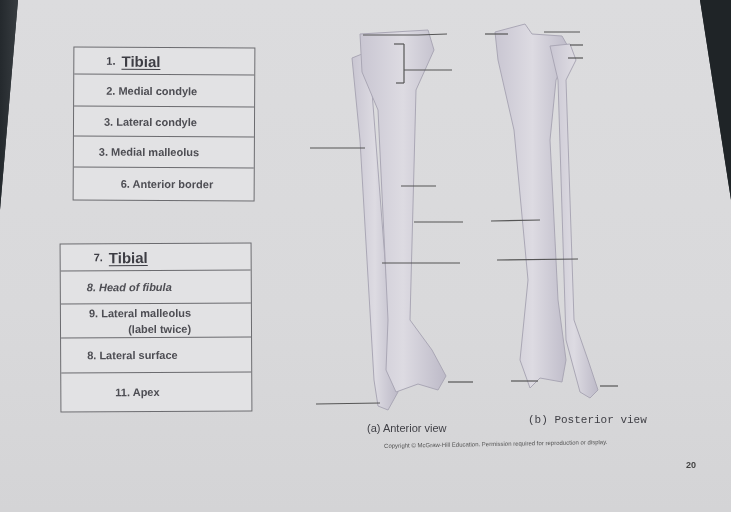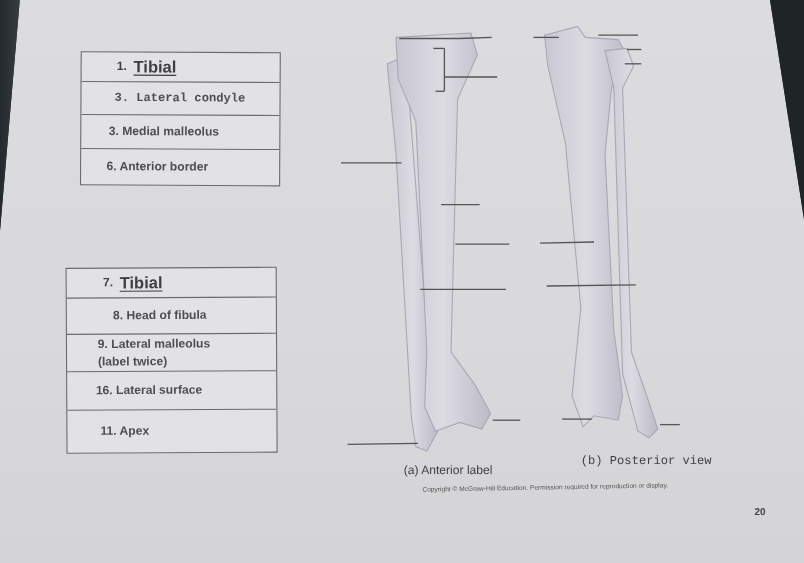--- a/index.html
+++ b/index.html
@@ -19,21 +19,21 @@
     background:#1f2427; clip-path:polygon(0 0,31px 0,31px 200px); }
 
   .label-table {
     position:absolute; border:1.2px solid #6b6b6f; background:#e2e2e4;
   }
   .label-table .row {
     border-bottom:1.2px solid #6b6b6f; box-sizing:border-box;
     display:flex; align-items:center; color:#4d4d53;
     font-weight:bold; font-size:11px;
   }
-  .label-table .row:last-child { border-bottom:none; }
+  .label-table .row:last-child { border-bottom:none;margin-left:24px; }
   .row.head { font-size:15px; color:#3d3d44; }
   .row.head .num { font-size:11px; margin-right:6px; }
   .row.head .title { text-decoration:underline; text-underline-offset:2px; }
   .row .txt { white-space:pre-line; line-height:16px; }
 
   #tibia-table { left:73px; top:47px; width:180px; transform:rotate(0.3deg); }
   #fibula-table { left:60px; top:243px; width:190px; transform:rotate(-0.3deg); }
 
   .figure { position:absolute; left:300px; top:20px; width:330px; height:400px; }
 
@@ -46,45 +46,48 @@
 
 <div class="page"></div>
 <div class="edge-left"></div>
 <div class="edge-right"></div>
 
 <div class="label-table" id="tibia-table">
   <div class="row head" style="height:27px;padding-left:32px;">
     <span class="num">1.</span>
     <span class="title">Tibial</span>
   </div>
-  <div class="row" style="height:30px;padding-left:30px;font-family:Liberation Mono, monospace;">
+  <div class="row" style="height:32px;padding-left:32px;">
+      <span class="txt">2.  Medial condyle</span>
+    </div>
+  <div class="row" style="height:30px;padding-left:30px;">
       <span class="txt">3.  Lateral condyle</span>
     </div>
   <div class="row" style="height:31px;padding-left:25px;">
       <span class="txt">3.  Medial malleolus</span>
     </div>
   <div class="row" style="height:32px;padding-left:23px;">
       <span class="txt">6.  Anterior border</span>
     </div>
 </div>
 
 <div class="label-table" id="fibula-table">
   <div class="row head" style="height:27px;padding-left:33px;">
     <span class="num">7.</span>
     <span class="title">Tibial</span>
   </div>
-  <div class="row" style="height:33px;padding-left:42px;">
+  <div class="row" style="height:33px;padding-left:26px;font-style:italic;">
       <span class="txt">8.  Head of fibula</span>
     </div>
-  <div class="row" style="height:34px;padding-left:28px;">
+  <div class="row" style="height:34px;padding-left:28px;text-align:right;">
       <span class="txt">9.  Lateral malleolus
      (label twice)</span>
     </div>
   <div class="row" style="height:35px;padding-left:26px;">
-      <span class="txt">16. Lateral surface</span>
+      <span class="txt">8. Lateral surface</span>
     </div>
   <div class="row" style="height:38px;padding-left:30px;">
       <span class="txt">11. Apex</span>
     </div>
 </div>
 
 <svg class="figure" viewBox="0 0 330 400">
   <defs>
     <linearGradient id="boneG" x1="0" x2="1">
       <stop offset="0" stop-color="#c9c6d2"></stop>
@@ -120,16 +123,16 @@
     <line x1="244" y1="12" x2="280" y2="12"></line>
     <line x1="270" y1="25" x2="283" y2="25"></line>
     <line x1="268" y1="38" x2="283" y2="38"></line>
     <line x1="191" y1="201" x2="240" y2="200"></line>
     <line x1="197" y1="240" x2="278" y2="239"></line>
     <line x1="211" y1="361" x2="238" y2="361"></line>
     <line x1="300" y1="366" x2="318" y2="366"></line>
   </g>
 </svg>
 
-<div class="caption" style="left:367px;top:422px;">(a) Anterior label</div>
+<div class="caption" style="left:367px;top:422px;">(a) Anterior view</div>
 <div class="caption" style="left:528px;top:414px;font-family:Liberation Mono, monospace;">(b) Posterior view</div>
 <div class="copyright" style="left:384px;top:441px;">Copyright © McGraw-Hill Education. Permission required for reproduction or display.</div>
 <div class="pagenum" style="left:686px;top:460px;">20</div>
 
 </body></html>

